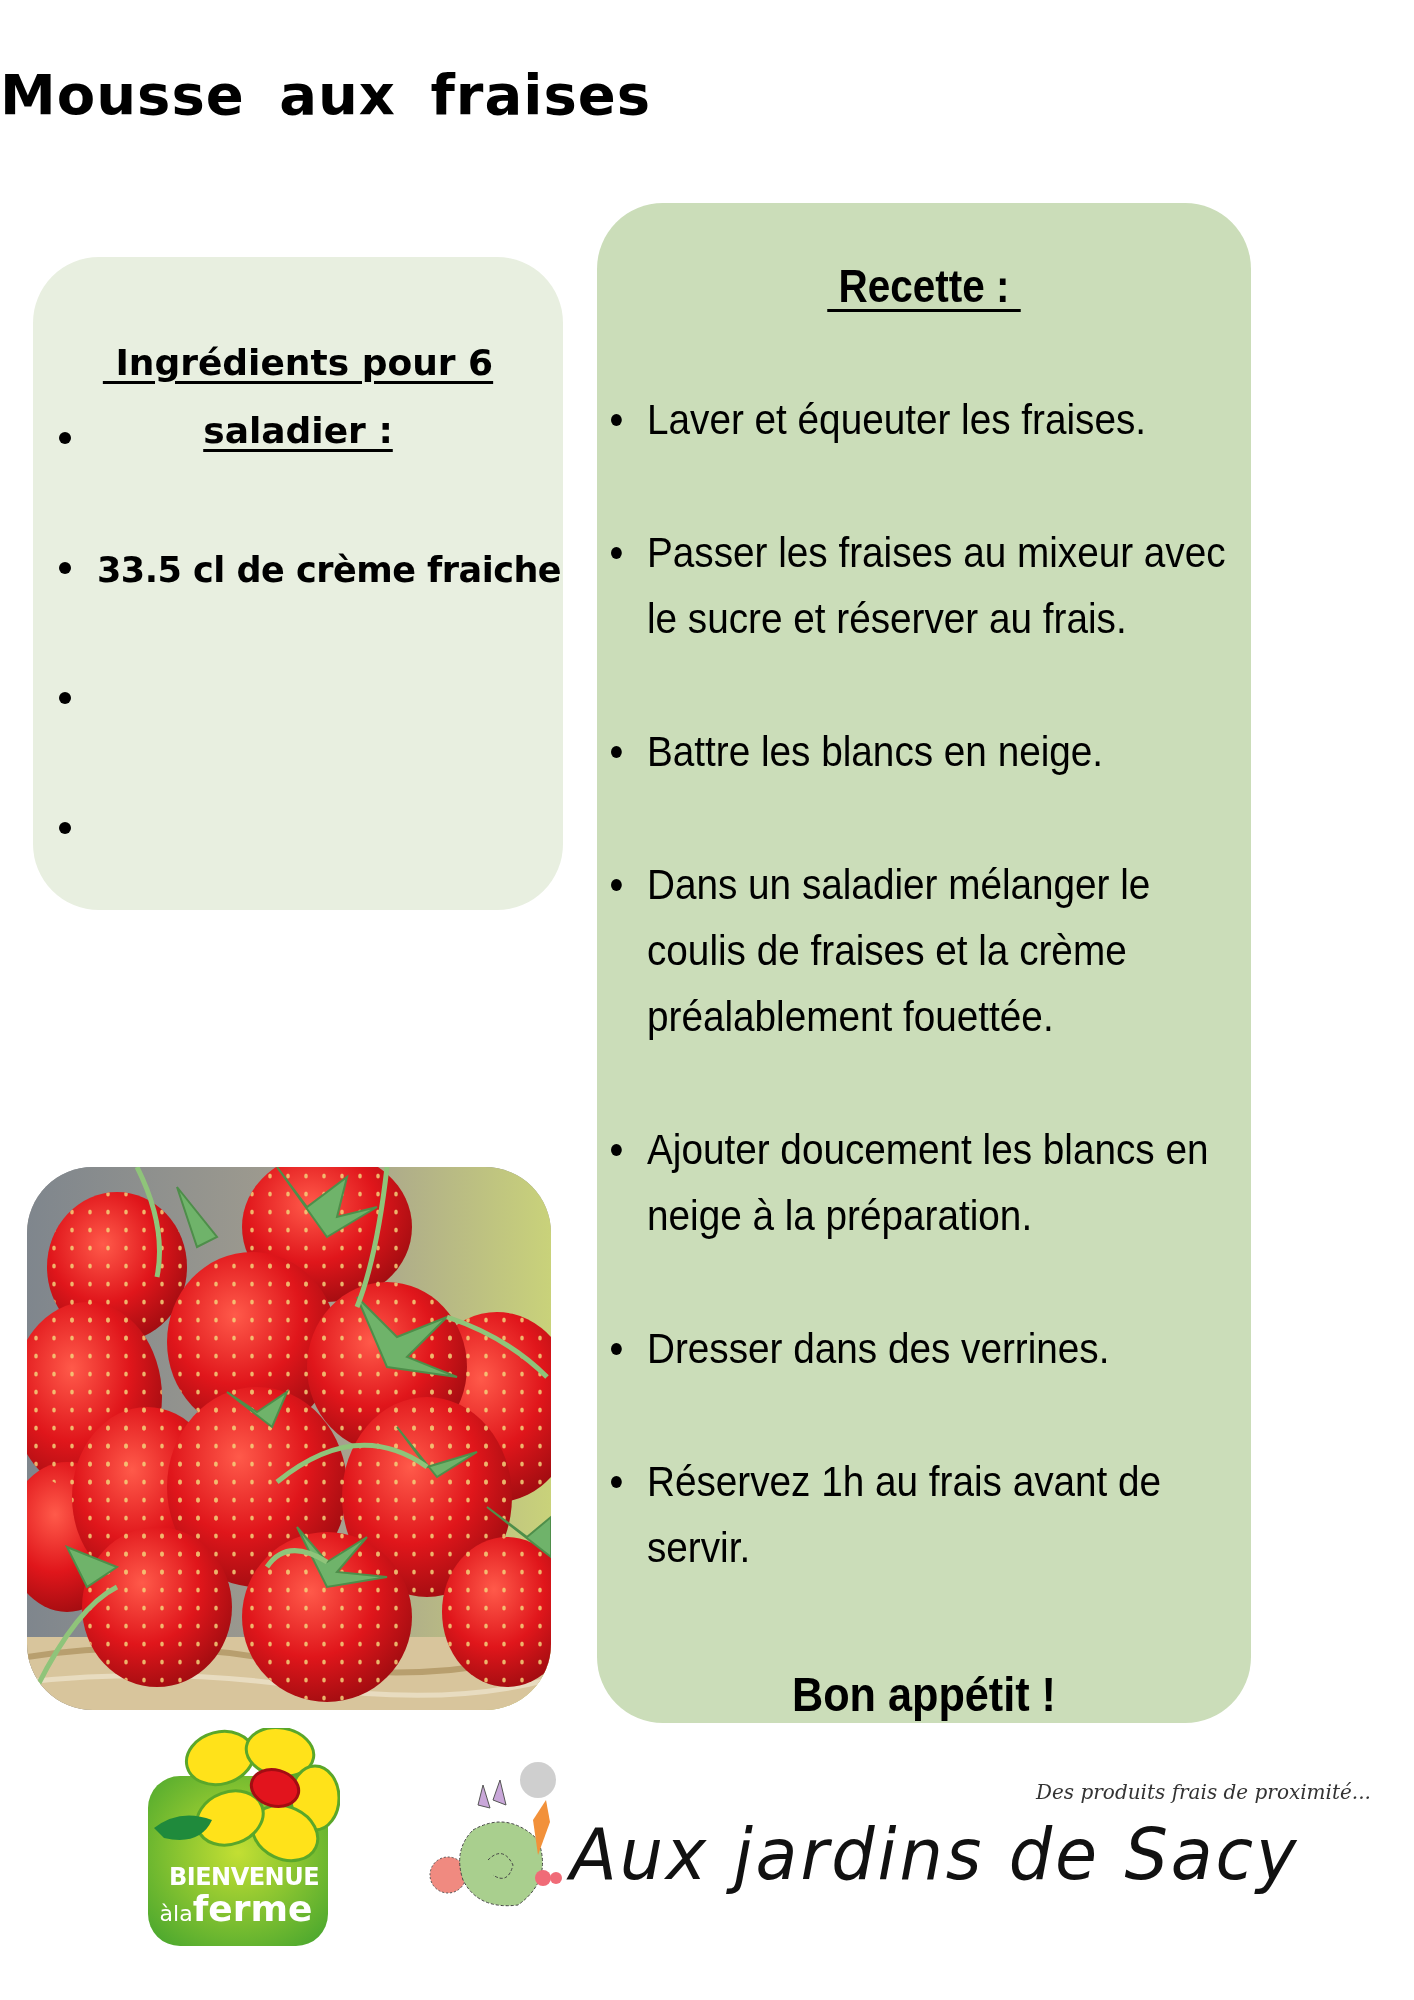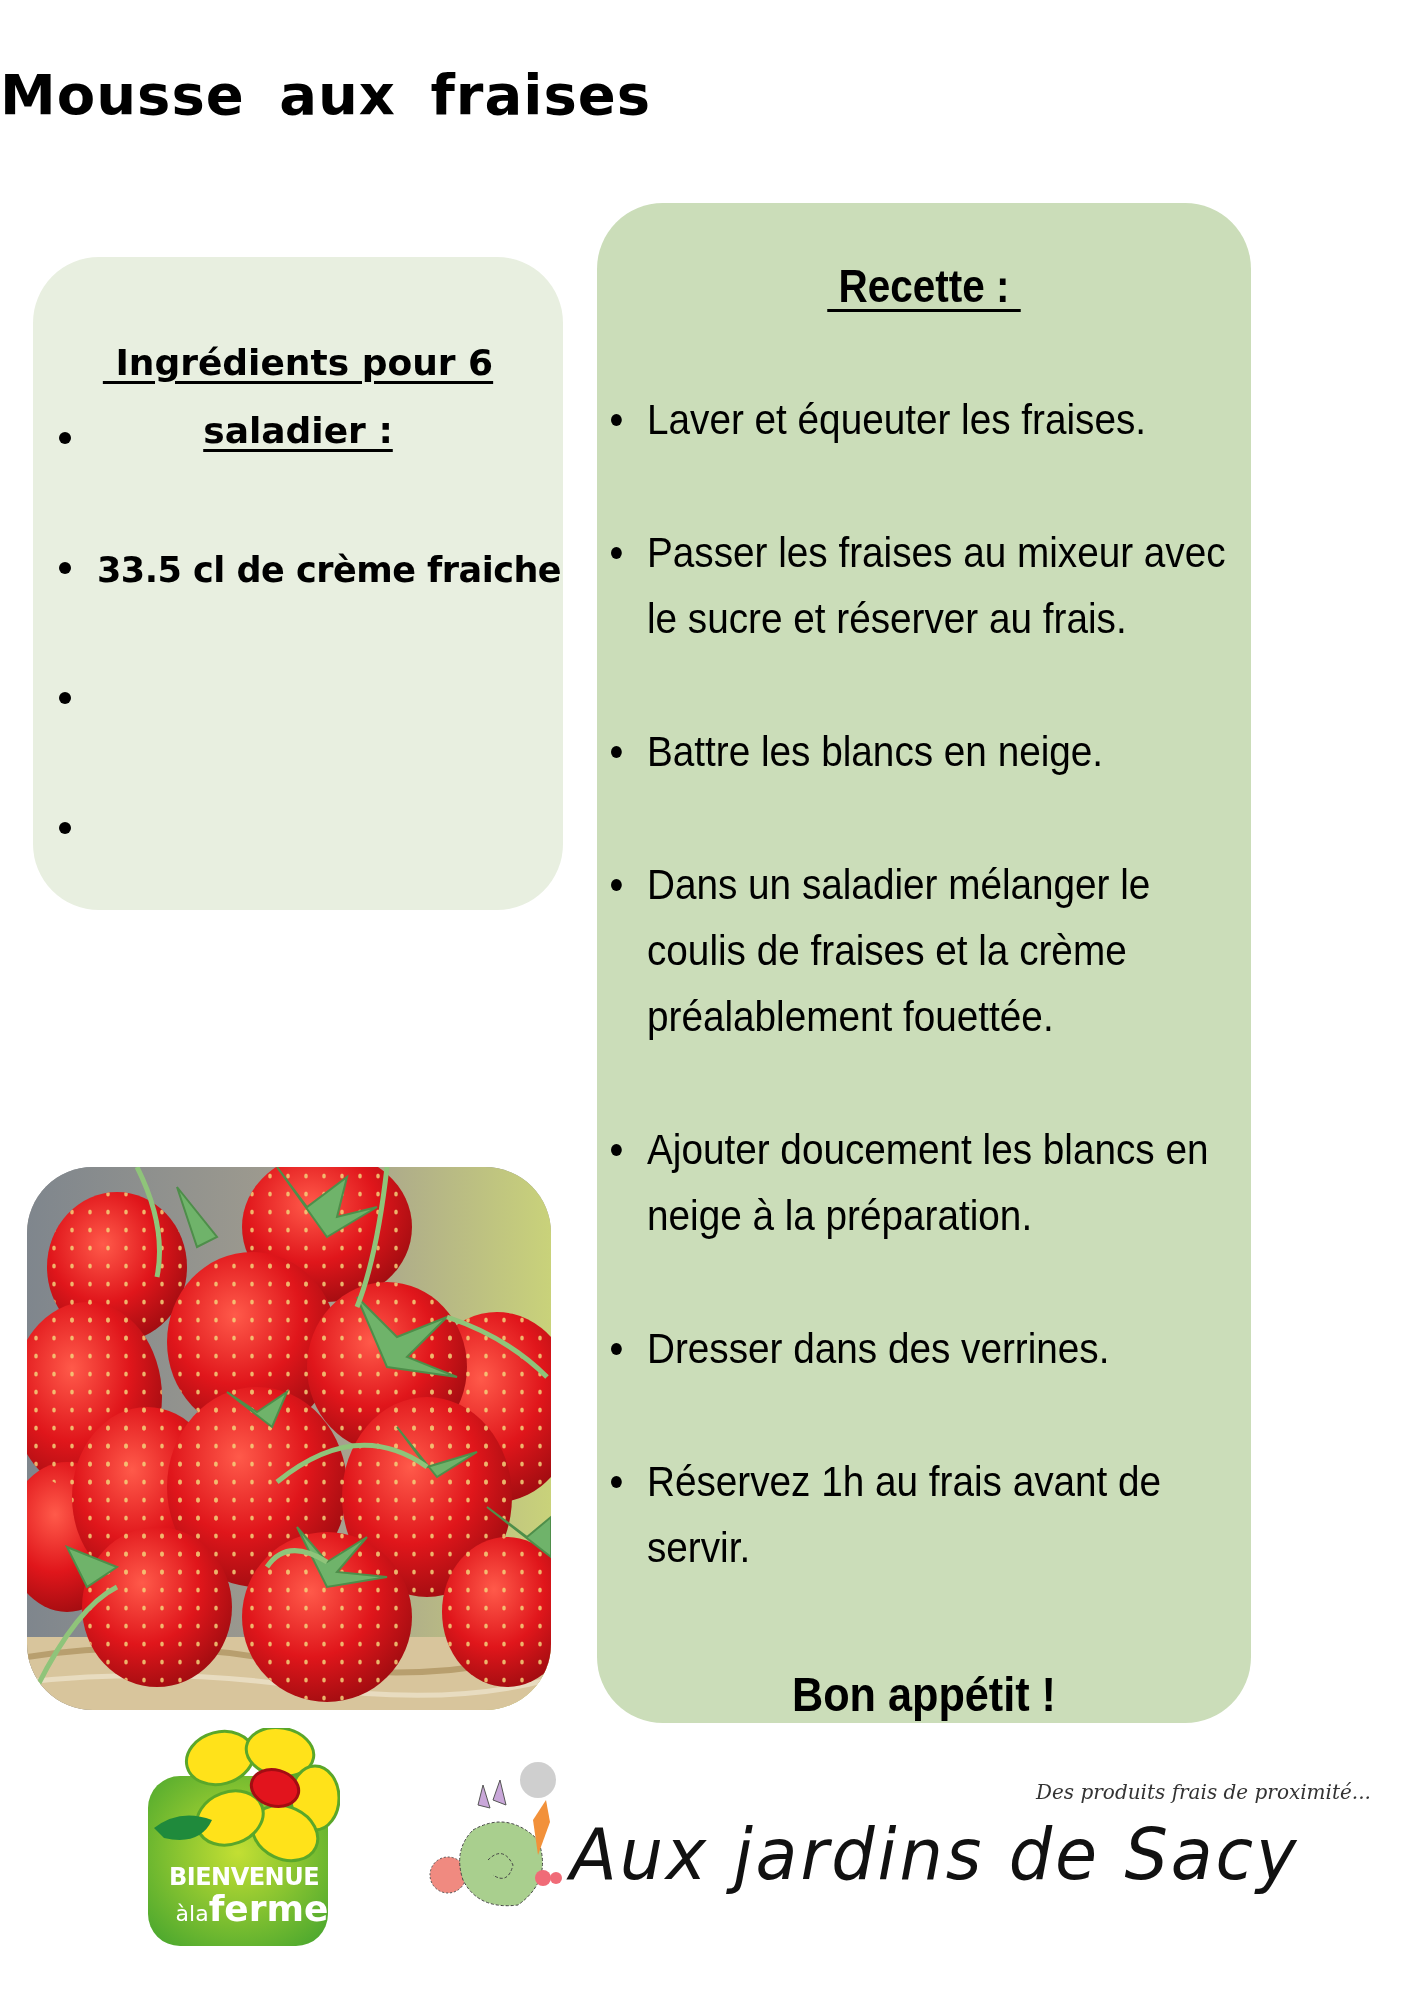--- a/index.html
+++ b/index.html
@@ -179,21 +179,21 @@
       <ellipse cx="80" cy="30" rx="34" ry="26" transform="rotate(-15 80 30)"></ellipse>
       <ellipse cx="140" cy="24" rx="34" ry="24" transform="rotate(10 140 24)"></ellipse>
       <ellipse cx="175" cy="70" rx="24" ry="32"></ellipse>
       <ellipse cx="145" cy="105" rx="34" ry="26" transform="rotate(25 145 105)"></ellipse>
       <ellipse cx="90" cy="90" rx="34" ry="26" transform="rotate(-20 90 90)"></ellipse>
     </g>
     <ellipse cx="135" cy="60" rx="24" ry="18" fill="#e2141d" stroke="#a30d12" stroke-width="3" transform="rotate(15 135 60)"></ellipse>
     <path d="M14 100 Q40 80 72 92 Q60 118 24 110 Z" fill="#1f8a3c"></path>
   </svg>
   <div style="position:absolute; left:18px; top:135px; width:172px; text-align:center; color:#fff; font-family:'DejaVu Sans', sans-serif; font-weight:bold; font-size:24px; letter-spacing:-0.5px;">BIENVENUE</div>
-  <div style="position:absolute; left:26px; top:160px; width:172px; text-align:center; color:#fff; font-family:'DejaVu Sans', sans-serif; font-weight:bold;">
+  <div style="position:absolute; left:10px; top:160px; width:172px; text-align:center; color:#fff; font-family:'DejaVu Sans', sans-serif; font-weight:bold;">
     <span style="font-size:22px; font-weight:normal">àla</span><span style="font-size:36px">ferme</span>
   </div>
 </div>
 
 <div class="logo-sacy">
   <svg width="150" height="160" viewBox="0 0 150 160" style="position:absolute; left:0; top:0">
     <circle cx="30" cy="115" r="18" fill="#f08a80" stroke="#555" stroke-dasharray="2 2"></circle>
     <path d="M55 70 Q90 50 120 80 Q135 120 100 145 Q60 150 45 120 Q35 90 55 70 Z" fill="#a9cf8e" stroke="#444" stroke-dasharray="3 2"></path>
     <path d="M70 100 Q85 85 95 105 Q90 125 75 115" fill="none" stroke="#444" stroke-dasharray="3 2"></path>
     <path d="M115 60 L128 40 L132 62 L120 95 Z" fill="#f2913a"></path>

